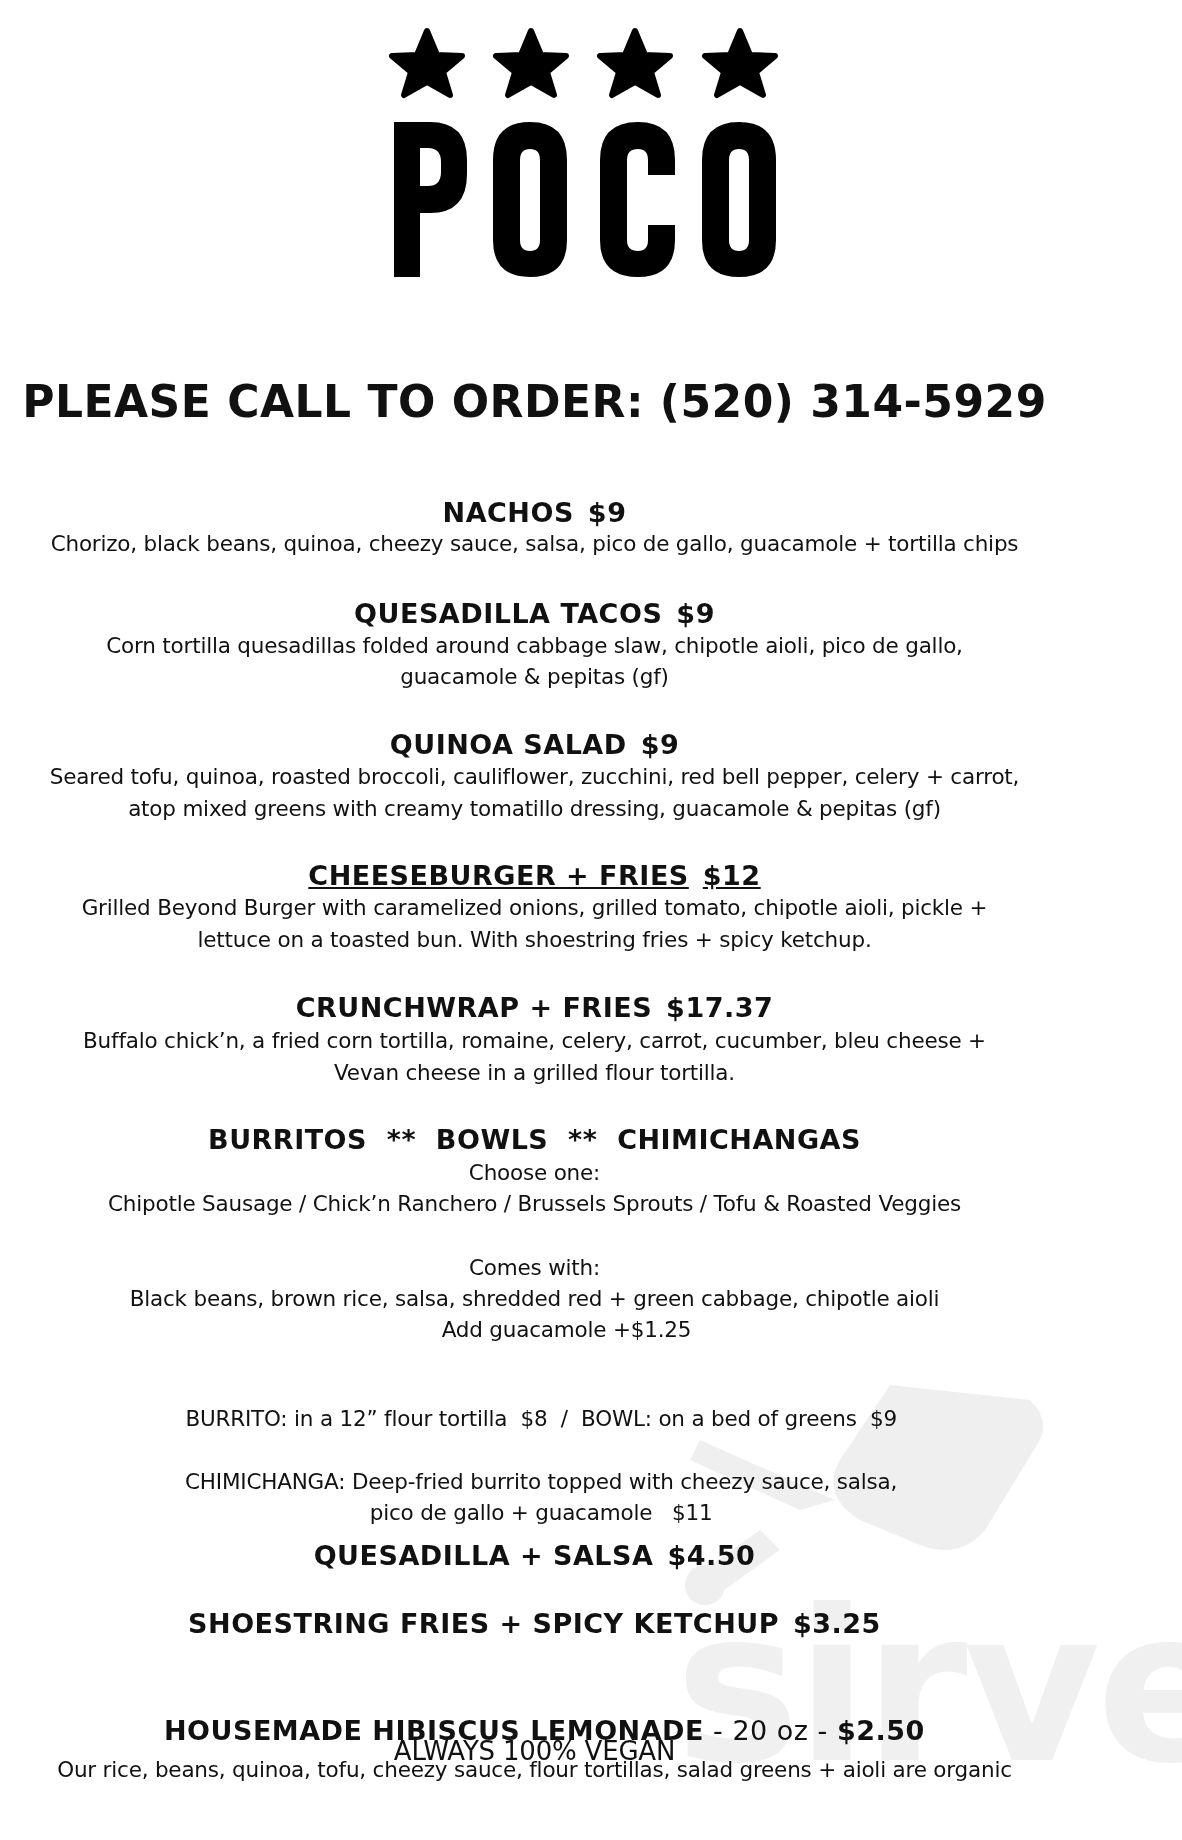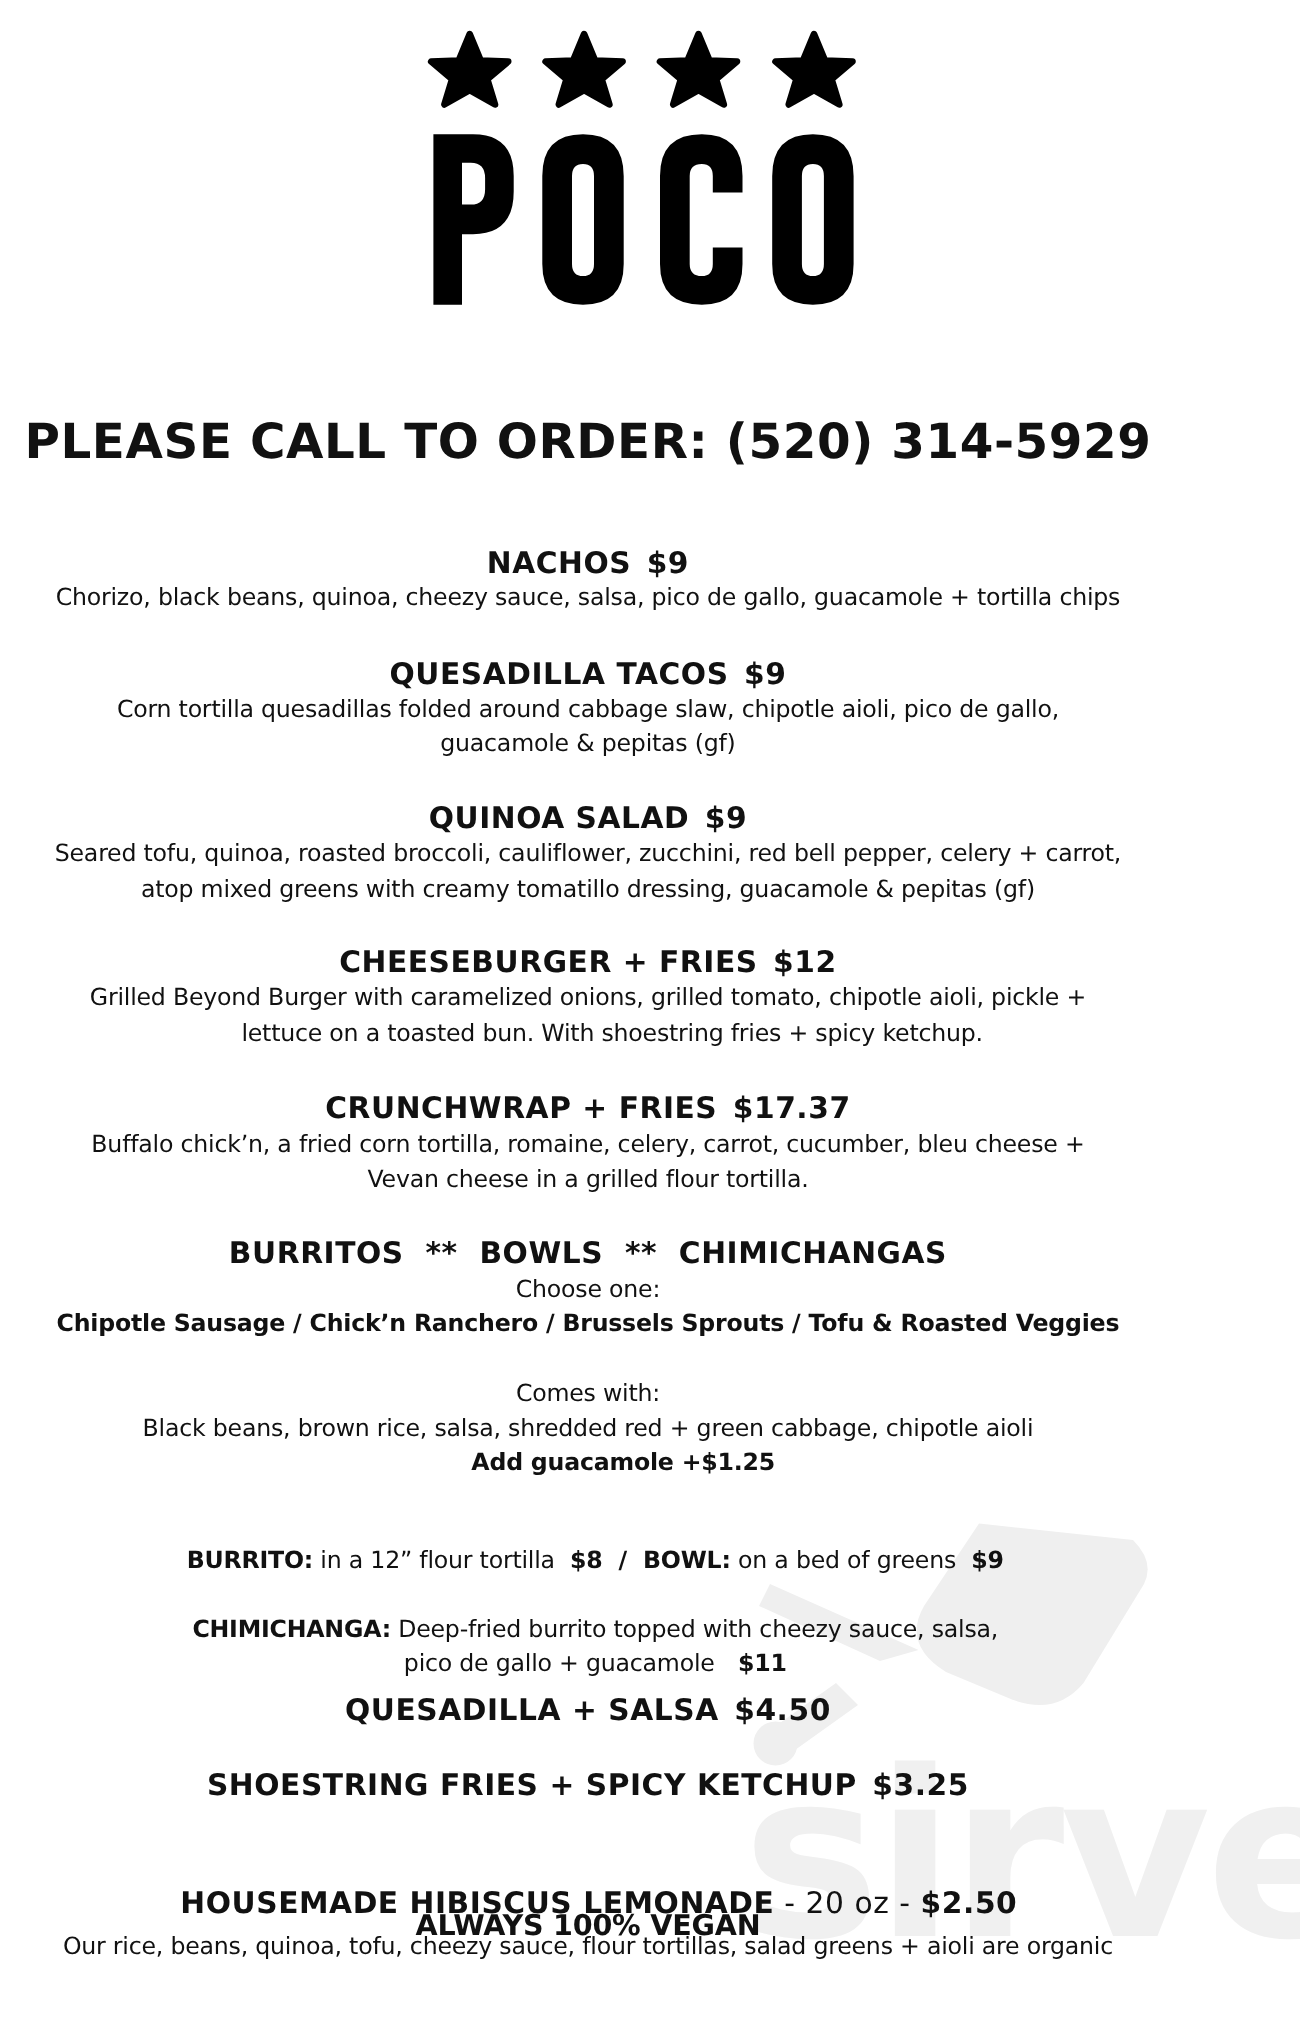--- a/index.html
+++ b/index.html
@@ -1,21 +1,21 @@
 <!DOCTYPE html>
 <html><head>
 <meta charset="utf-8">
 <style>
   html, body { margin:0; padding:0; background:#ffffff; }
   body { width:1182px; height:1840px; position:relative; overflow:hidden; color:#111111;
          font-family:"DejaVu Sans", sans-serif; }
   .line { position:absolute; left:0; width:1069px; text-align:center; white-space:nowrap; }
   .title { font-weight:bold; font-size:27px; letter-spacing:0.5px; }
   .desc { font-size:21.5px; letter-spacing:-0.2px; }
-  .b { font-weight:bold; }
+  .b { font-weight:normal; }
   .phone { font-weight:bold; font-size:44px; letter-spacing:0.5px; }
   .logo { position:absolute; left:0; top:0; width:1182px; height:300px; }
   .wm { position:absolute; left:0; top:0; width:1182px; height:1840px; pointer-events:none; }
   .sep { display:inline-block; width:14px; }
 </style>
 </head>
 <body>
 
 <svg class="wm" viewBox="0 0 1182 1840" width="1182" height="1840">
   <g fill="#efefef">
@@ -58,25 +58,25 @@
 </div>
 <div class="line desc" style="top:633px;">Corn tortilla quesadillas folded around cabbage slaw, chipotle aioli, pico de gallo,</div>
 <div class="line desc" style="top:664px;">guacamole &amp; pepitas  (gf)</div>
 
 <div class="line title" style="top:729px;">
   <span>QUINOA SALAD</span><span class="sep"></span><span>$9</span>
 </div>
 <div class="line desc" style="top:764px;">Seared tofu, quinoa, roasted broccoli, cauliflower, zucchini, red bell pepper, celery + carrot,</div>
 <div class="line desc" style="top:796px;">atop mixed greens with creamy tomatillo dressing, guacamole  &amp; pepitas (gf)</div>
 
-<div class="line title" style="top:860px;">
+<div class="line title" style="top:860px;text-decoration:underline;">
   <span>CHEESEBURGER + FRIES</span><span class="sep"></span><span>$12</span>
 </div>
 <div class="line desc" style="top:895px;">Grilled Beyond Burger with caramelized onions, grilled tomato, chipotle aioli, pickle +</div>
-<div class="line desc" style="top:927px;padding-left:22px;">lettuce on a toasted bun. With shoestring fries + spicy ketchup.</div>
+<div class="line desc" style="top:927px;">lettuce on a toasted bun. With shoestring fries + spicy ketchup.</div>
 
 <div class="line title" style="top:992px;">
   <span>CRUNCHWRAP + FRIES</span><span class="sep"></span><span>$17.37</span>
 </div>
 <div class="line desc" style="top:1028px;">Buffalo chick’n, a fried corn tortilla, romaine, celery, carrot, cucumber, bleu cheese +</div>
 <div class="line desc" style="top:1060px;">Vevan cheese in a grilled flour tortilla.</div>
 
 <div class="line title" style="top:1124px; white-space:pre;">BURRITOS  **  BOWLS  **  CHIMICHANGAS</div>
 <div class="line desc" style="top:1160px;">Choose one:</div>
 <div class="line desc b" style="top:1191px;">Chipotle Sausage / Chick’n Ranchero / Brussels Sprouts / Tofu &amp; Roasted Veggies</div>

